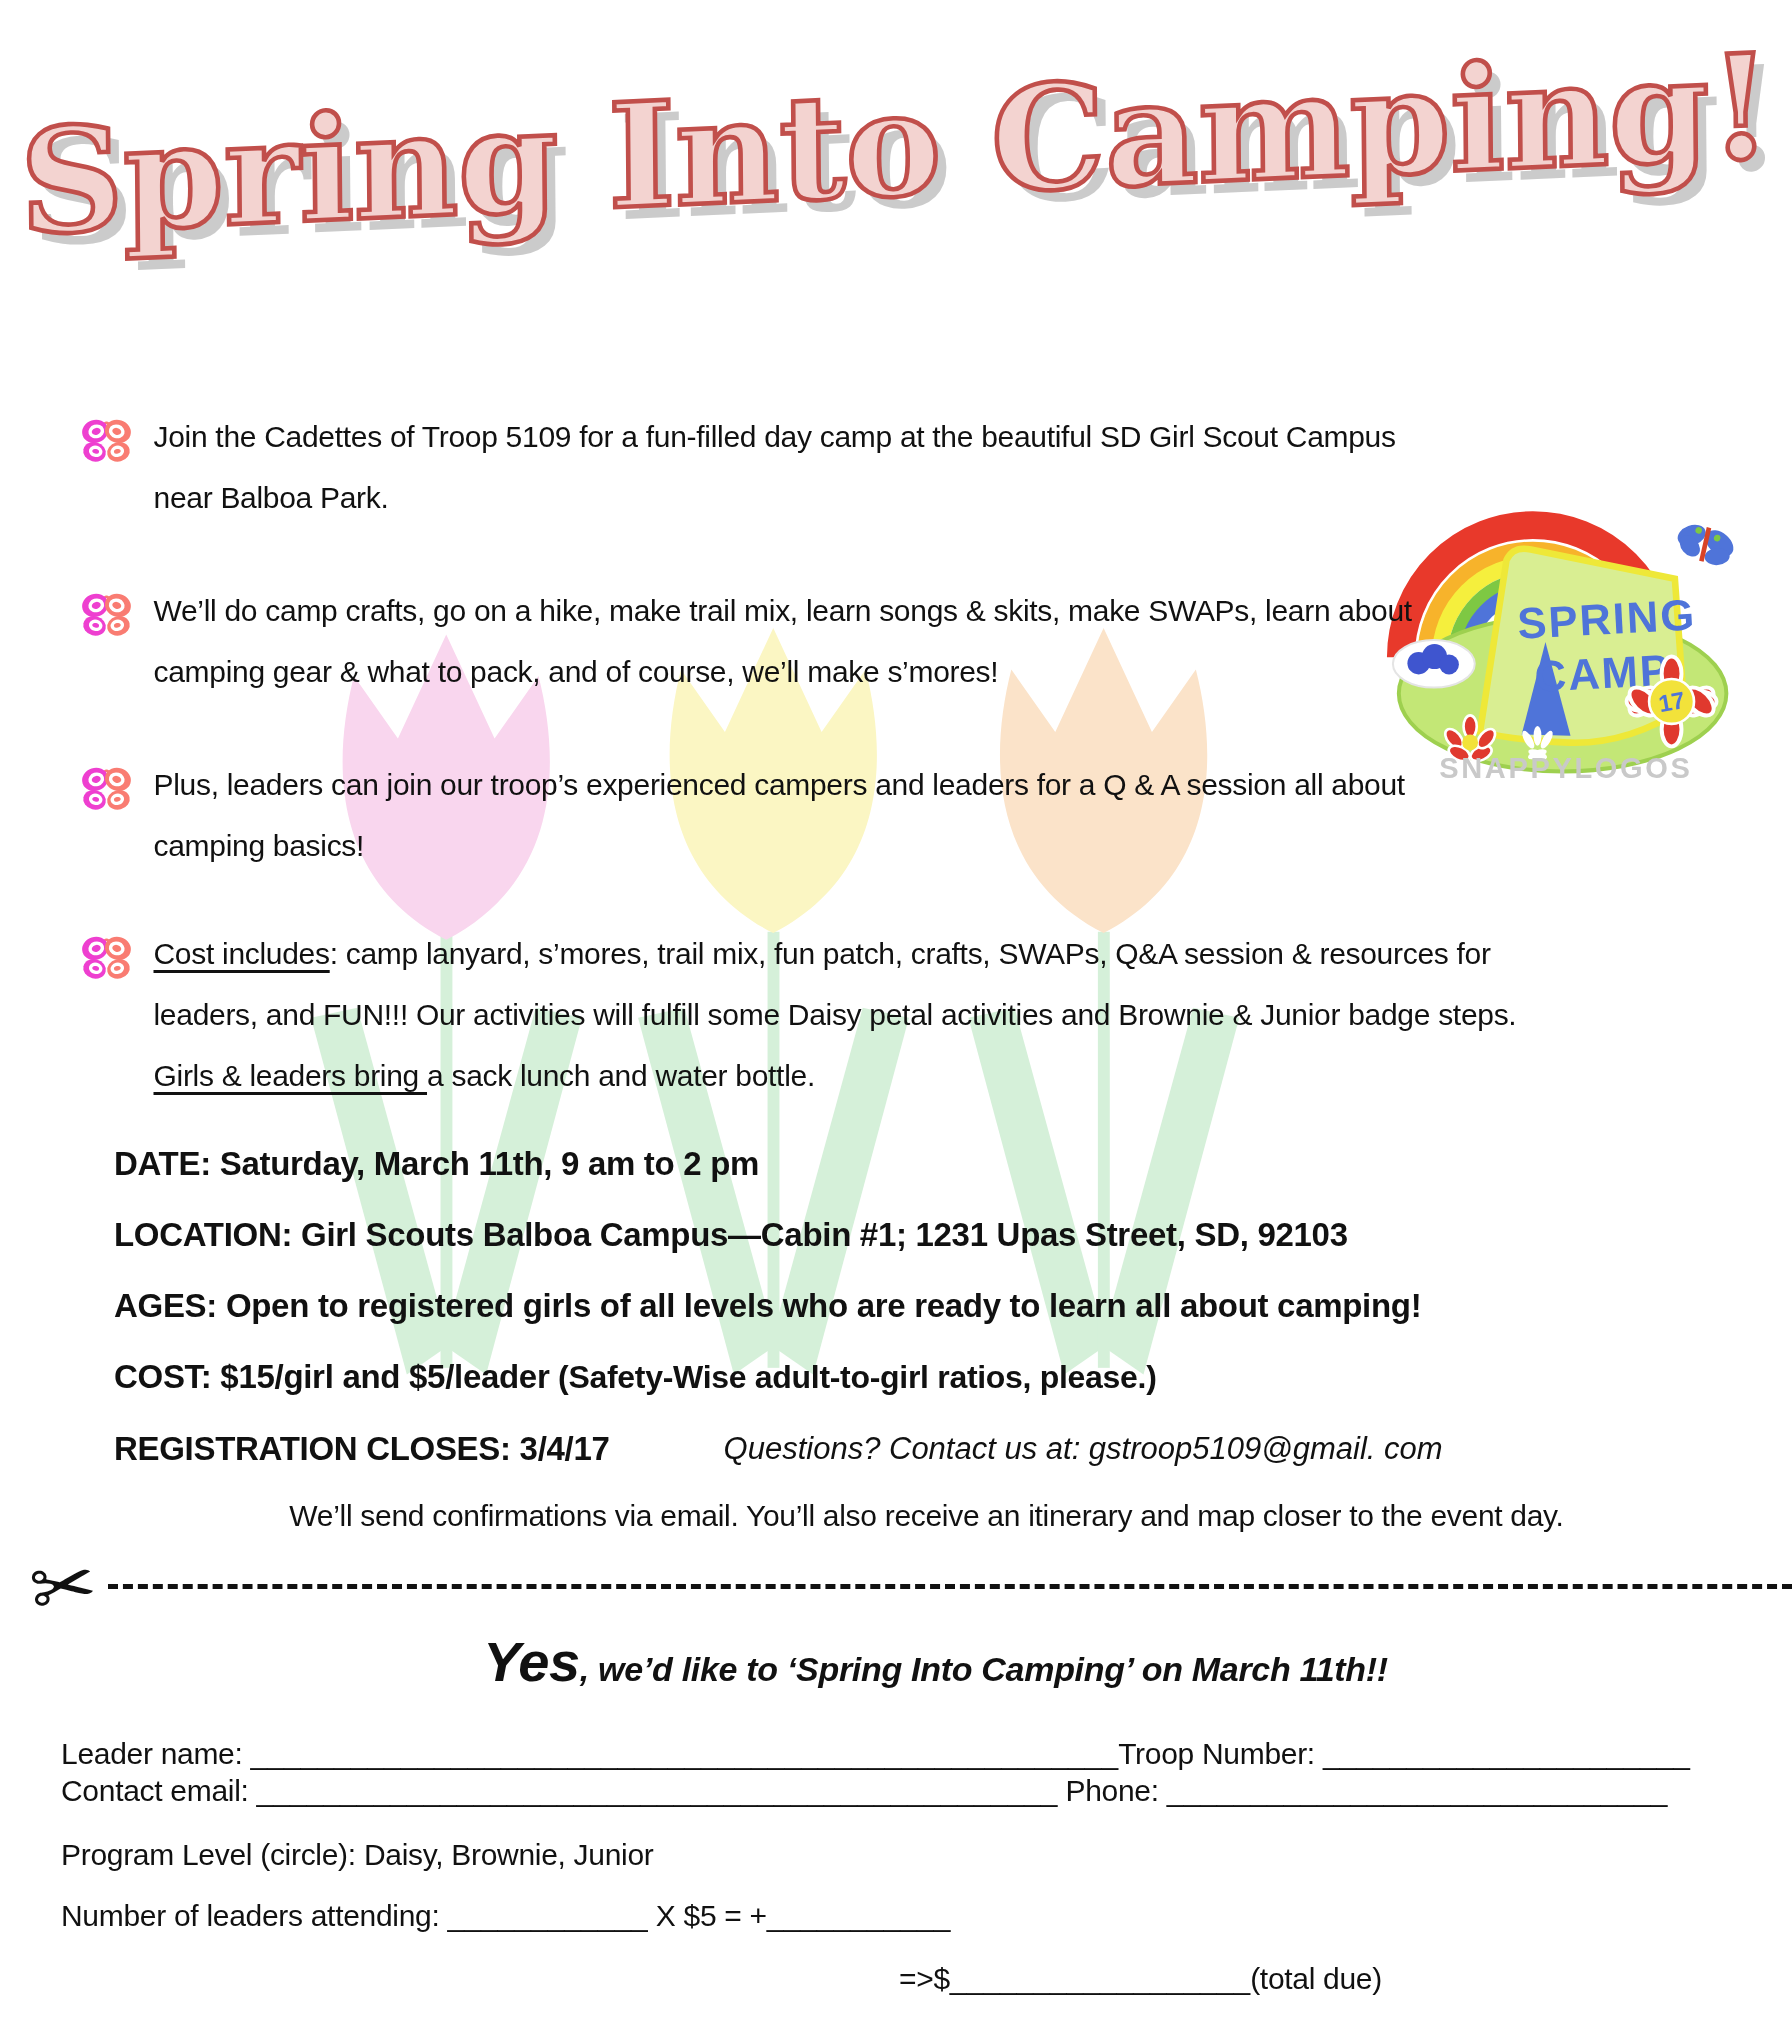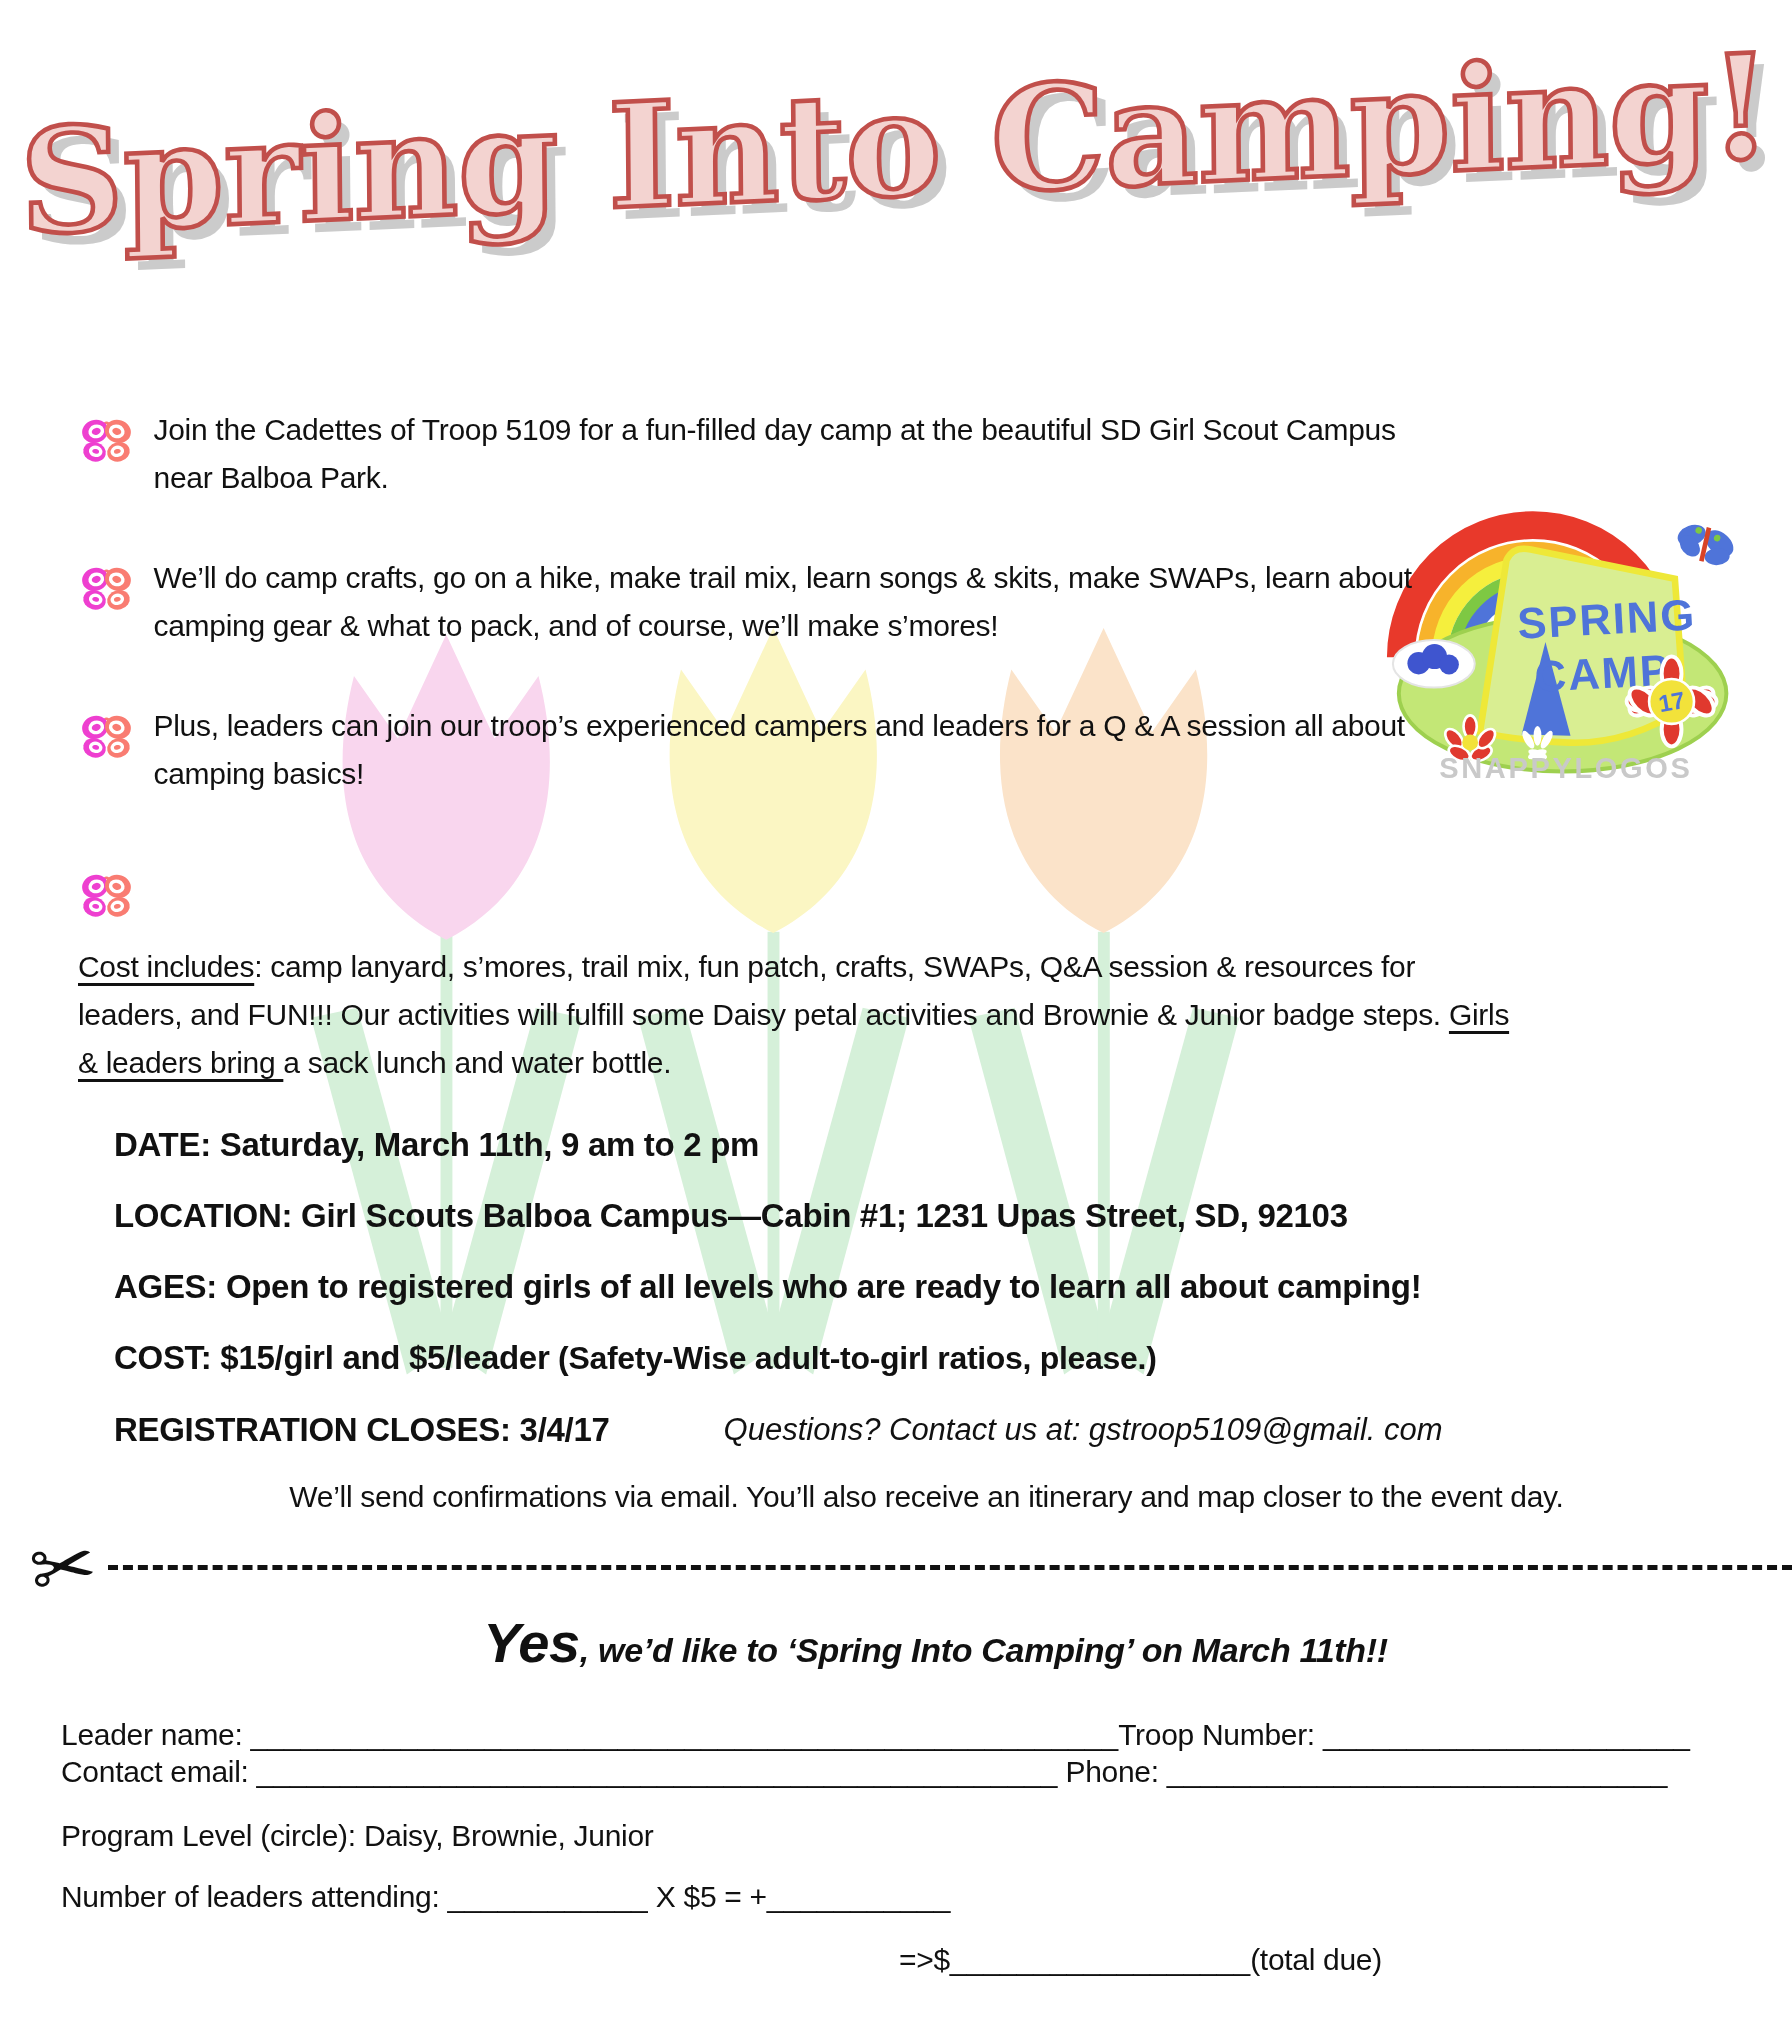--- a/index.html
+++ b/index.html
@@ -24,26 +24,26 @@
     transform: rotate(-2.5deg) skewX(-2deg);
     white-space:nowrap;
   }
 
   
   .badge { position:absolute; left:1371px; top:436px; z-index:1; }
 
   
   .content { position:relative; z-index:2; }
   .bullet { display:flex; align-items:flex-start; gap:18.5px; margin-left:78px; width:1335px; }
-  .bullet .btxt { font-size:30px; line-height:48px; }
+  .bullet .btxt { font-size:30px; line-height:61px; }
   .bfly { flex:0 0 57px; margin-top:5.3px; }
   .b1 { margin-top:23px; }
   .b2 { margin-top:52px; }
   .b3 { margin-top:52px; }
-  .b4 { margin-top:64px; width:1447px;flex-direction:column; }
+  .b4 { margin-top:47px; width:1447px; }
   .u  { text-decoration:underline; text-decoration-thickness:3.3px; text-underline-offset:6px; }
 
   
   .details { margin-left:114px; margin-top:37px; }
   .dline { font-weight:bold; font-size:33px; line-height:41px; margin-bottom:30px; white-space:nowrap; }
   .cost-note { font-size:32px; }
   .reg-row { display:flex; align-items:flex-end; }
   .questions { font-style:italic; font-weight:normal; font-size:31px; margin-left:114px; letter-spacing:0; }
   .confirm { font-weight:normal; font-size:30px; text-align:center; margin-left:-53px; }
 

